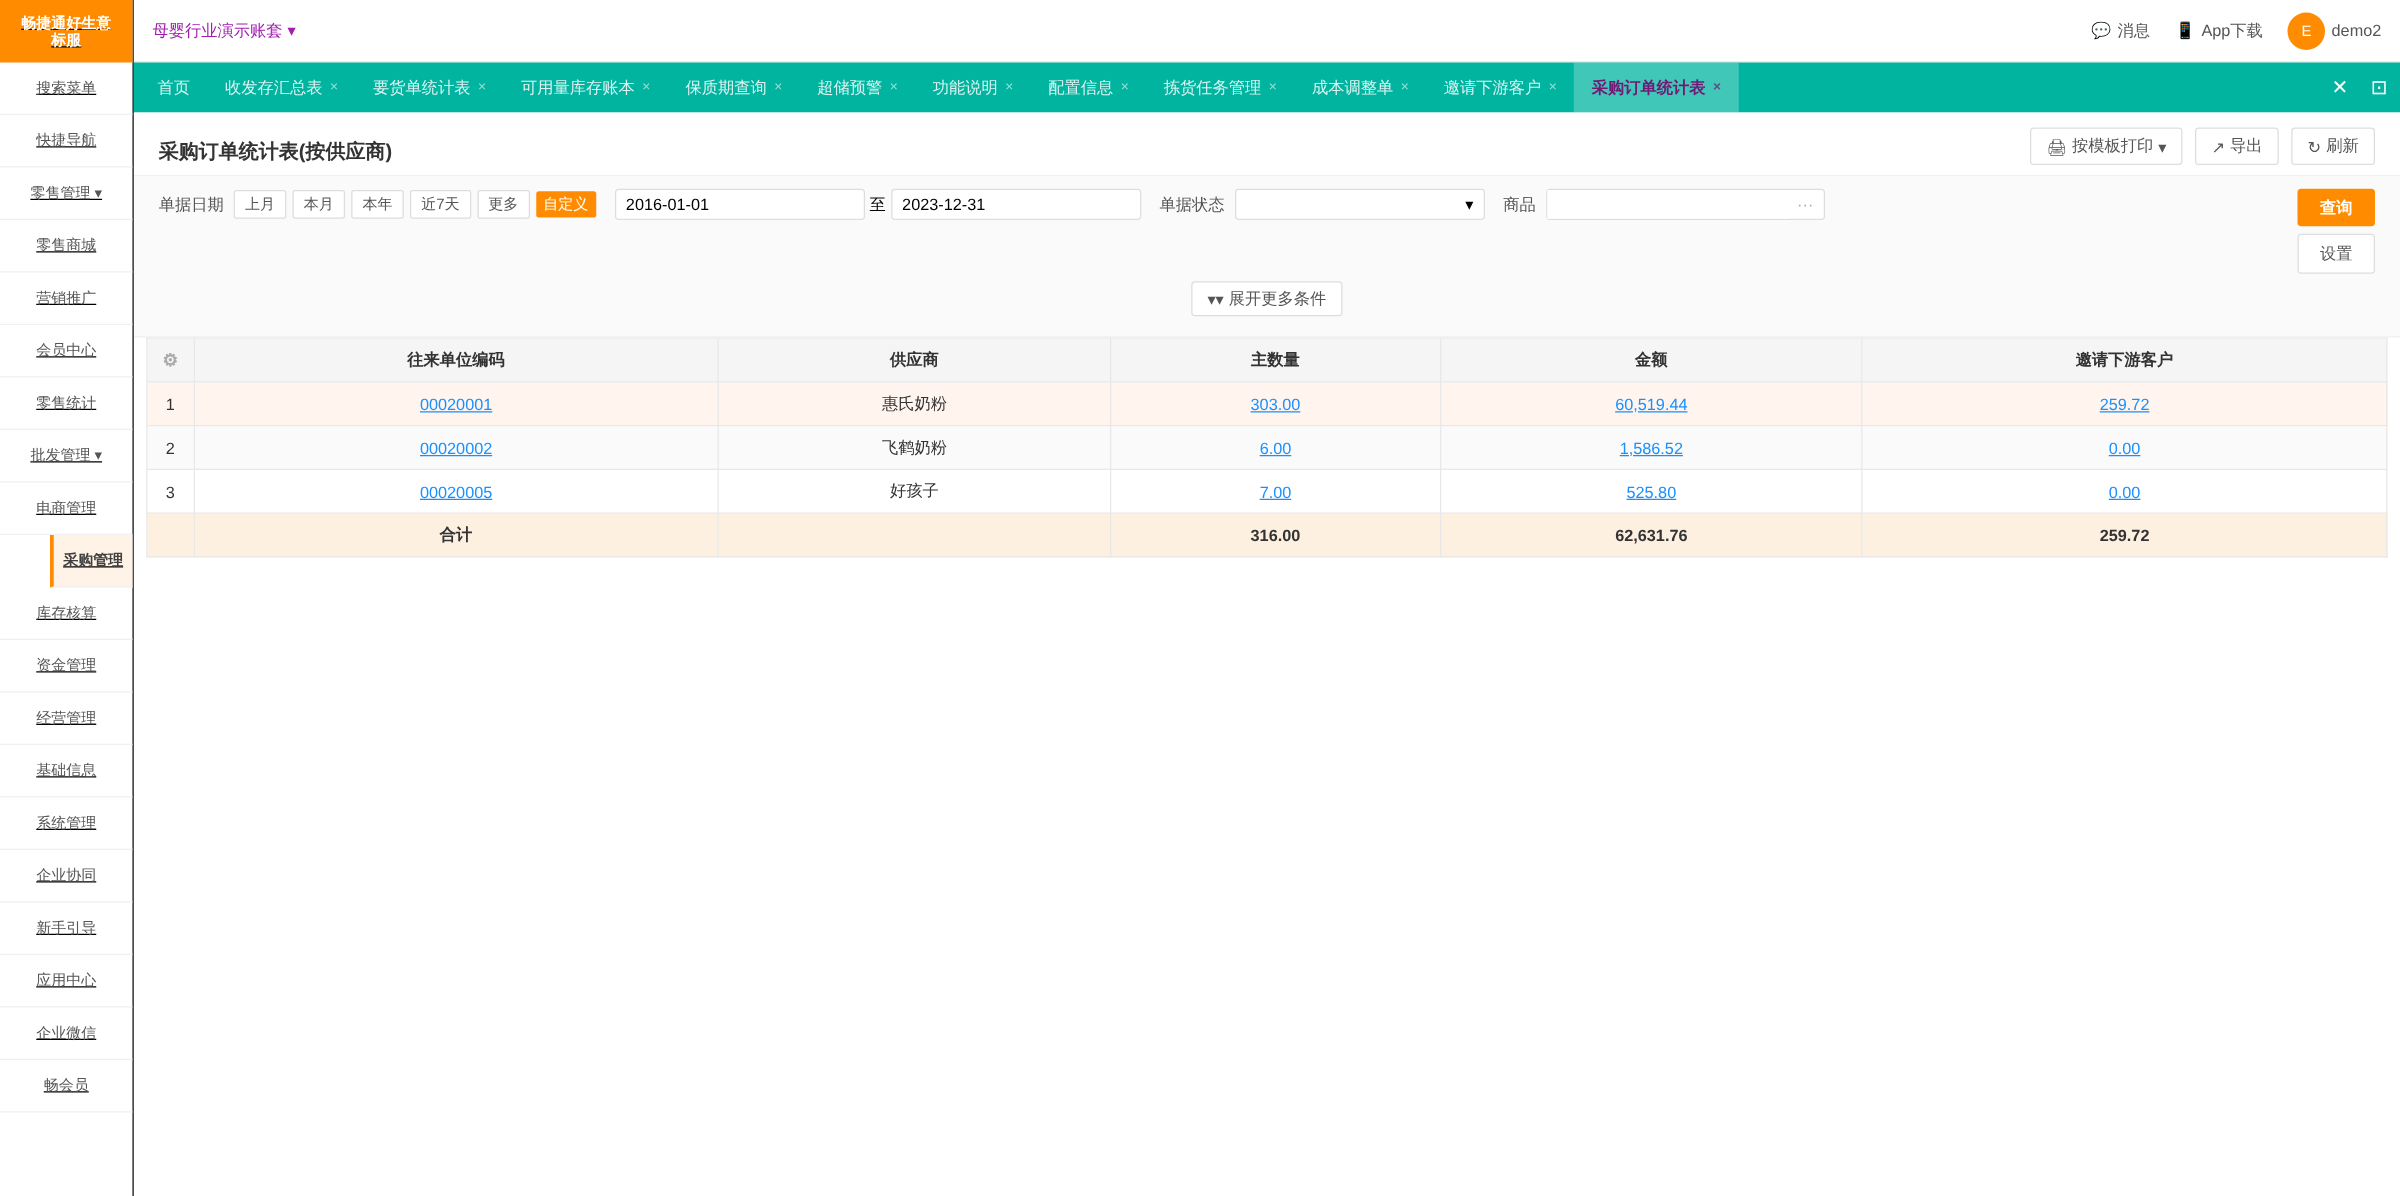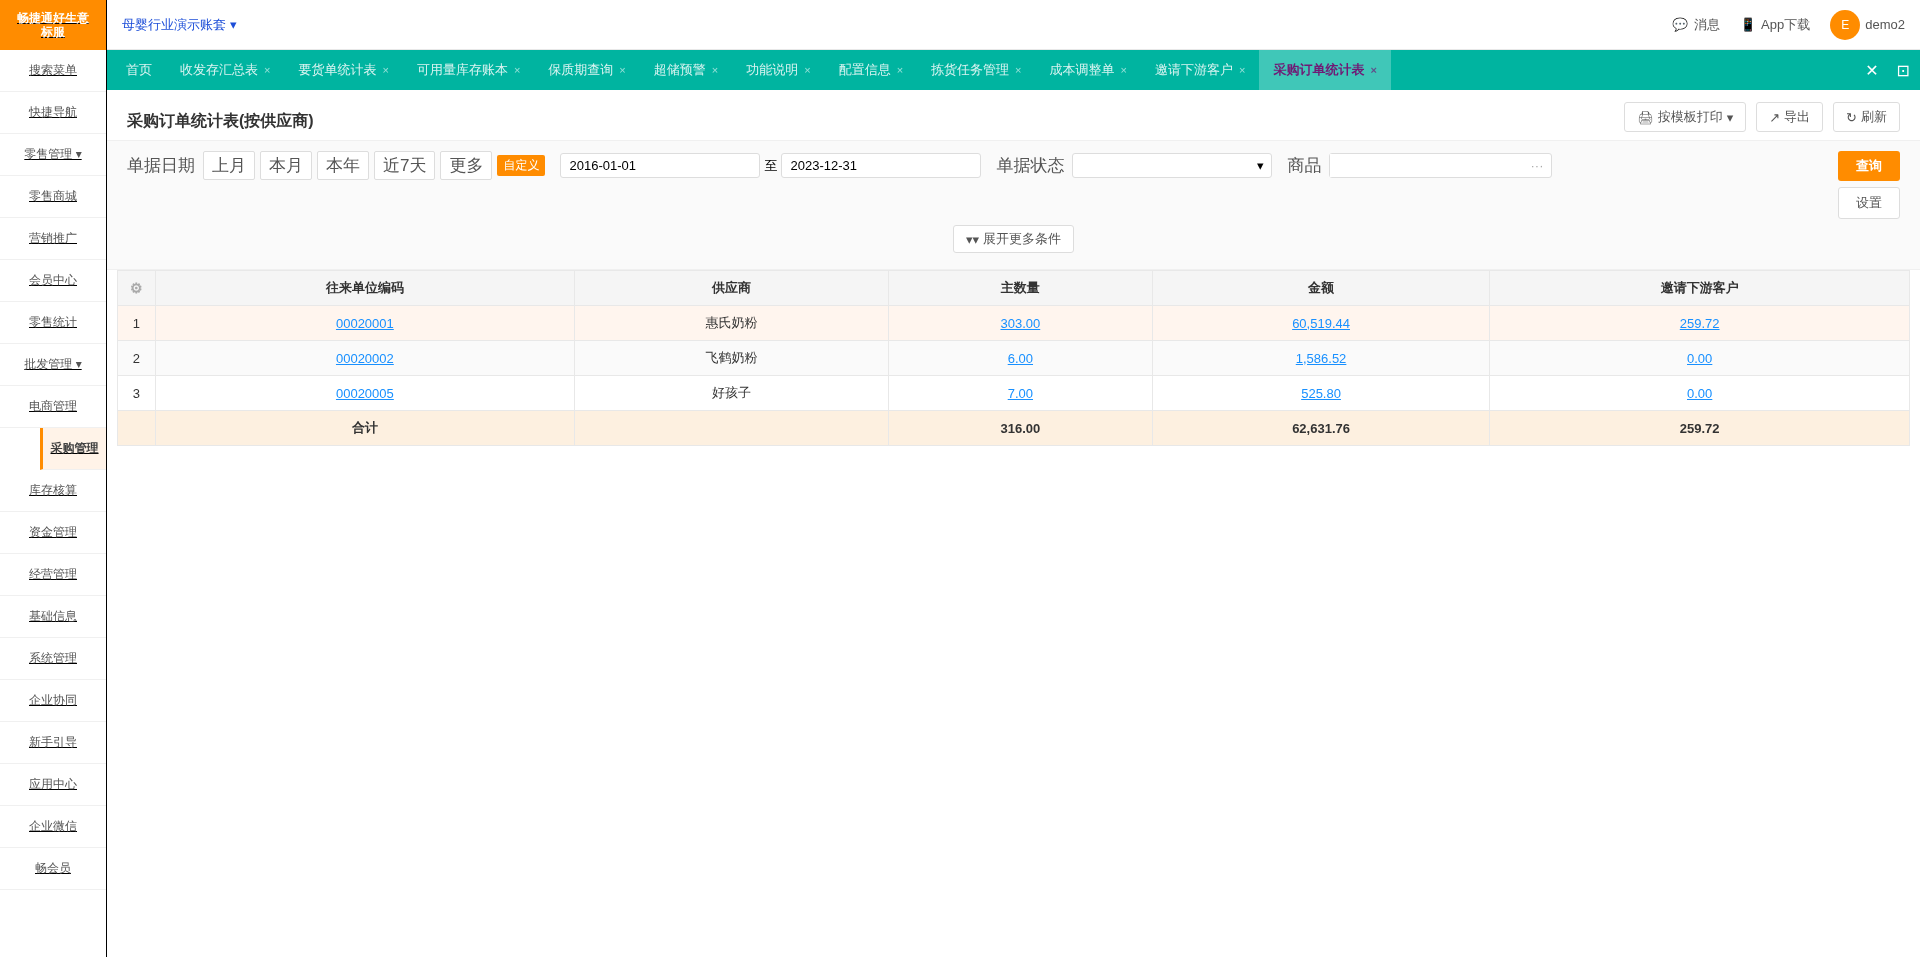--- a/index.html
+++ b/index.html
@@ -11,21 +11,21 @@
     .logo-text { color: #fff; font-size: 12px; font-weight: bold; text-align: center; line-height: 1.2; }
     .sidebar-item { padding: 12px 5px; text-align: center; cursor: pointer; color: #555; font-size: 12px; border-bottom: 1px solid #f0f0f0; }
     .sidebar-item.active { color: #404040; background: #fff3e8; border-left: 3px solid #ff8c00; font-weight: bold; margin-left: 40px; }
 
     
     .main { flex: 1; display: flex; flex-direction: column; overflow: hidden; }
 
     
     .topbar { height: 50px; background: #fff; border-bottom: 1px solid #e8e8e8; display: flex; align-items: center; padding: 0 15px; justify-content: space-between; }
     .topbar-left { display: flex; align-items: center; gap: 10px; }
-    .workspace-select { display: flex; align-items: center; gap: 4px; color: #1d4ed8; cursor: pointer; justify-content: space-between; }
+    .workspace-select { display: flex; align-items: center; gap: 4px; color: #a21caf; cursor: pointer; justify-content: space-between; }
     .topbar-right { display: flex; align-items: center; gap: 20px; }
     .topbar-action { display: flex; align-items: center; gap: 5px; color: #555; cursor: pointer; font-size: 13px; }
     .avatar { width: 30px; height: 30px; border-radius: 50%; background: #ff8c00; display: flex; align-items: center; justify-content: center; color: #fff; font-size: 12px; }
 
     
     .nav-tabs { height: 40px; background: #00b4a0; display: flex; align-items: center; overflow-x: auto; padding: 0 5px; }
     .nav-tab { padding: 0 14px; height: 40px; display: flex; align-items: center; color: rgba(255,255,255,0.85); font-size: 13px; cursor: pointer; white-space: nowrap; gap: 6px; }
     .nav-tab.active { background: rgba(255,255,255,0.25); color: #701a75; font-weight: bold; }
     .nav-tab .close-x { font-size: 11px; opacity: 0.7; }
     .nav-tabs-end { margin-left: auto; display: flex; align-items: center; gap: 8px; }
@@ -37,23 +37,23 @@
     .page-title { font-size: 16px; font-weight: bold; color: #333; }
     .page-actions { display: flex; align-items: center; gap: 10px; }
     .btn-template { display: flex; align-items: center; gap: 4px; border: 1px solid #ddd; padding: 5px 12px; border-radius: 3px; cursor: pointer; font-size: 13px; color: #555; background: #fff; }
     .btn-export { display: flex; align-items: center; gap: 4px; border: 1px solid #ddd; padding: 5px 12px; border-radius: 3px; cursor: pointer; font-size: 13px; color: #555; background: #fff; }
     .btn-refresh { display: flex; align-items: center; gap: 4px; border: 1px solid #ddd; padding: 5px 12px; border-radius: 3px; cursor: pointer; font-size: 13px; color: #555; background: #fff; }
 
     
     .filter-area { padding: 10px 20px; background: #fafafa; border-bottom: 1px solid #f0f0f0; }
     .filter-row { display: flex; align-items: center; gap: 15px; flex-wrap: wrap; }
     .filter-item { display: flex; align-items: center; gap: 8px; }
-    .filter-label { color: #555; white-space: nowrap; font-size: 17px; }
+    .filter-label { color: #555; white-space: nowrap; font-size: 13px; }
     .date-shortcuts { display: flex; gap: 5px; align-items: center; }
-    .date-btn { padding: 2px 8px; border: 1px solid #ddd; border-radius: 2px; cursor: pointer; font-size: 17px; color: #555; background: #fff; }
+    .date-btn { padding: 2px 8px; border: 1px solid #ddd; border-radius: 2px; cursor: pointer; font-size: 12px; color: #555; background: #fff; }
     .date-custom { background: #ff8c00; color: #fff; border-color: #ff8c00; border-radius: 2px; padding: 2px 6px; font-size: 12px; }
     .filter-select { display: flex; align-items: center; border: 1px solid #ddd; border-radius: 3px; padding: 4px 8px; background: #fff; min-width: 180px; cursor: pointer; gap: 8px; }
     .filter-input { border: 1px solid #ddd; border-radius: 3px; padding: 4px 8px; background: #fff; min-width: 200px; font-size: 13px; }
     .expand-btn { border: 1px solid #ddd; border-radius: 3px; padding: 4px 12px; cursor: pointer; font-size: 13px; color: #555; background: #fff; display: flex; align-items: center; gap: 4px; }
     .btn-search { background: #ff8c00; color: #fff; border: none; padding: 6px 18px; border-radius: 3px; cursor: pointer; font-size: 13px; font-weight: bold; }
     .btn-setting { border: 1px solid #ddd; background: #fff; padding: 6px 12px; border-radius: 3px; cursor: pointer; font-size: 13px; color: #555; }
     .btn-area { display: flex; flex-direction: column; gap: 6px; margin-left: auto; }
 
     
     .expand-row { display: flex; justify-content: center; padding: 6px 0; }

